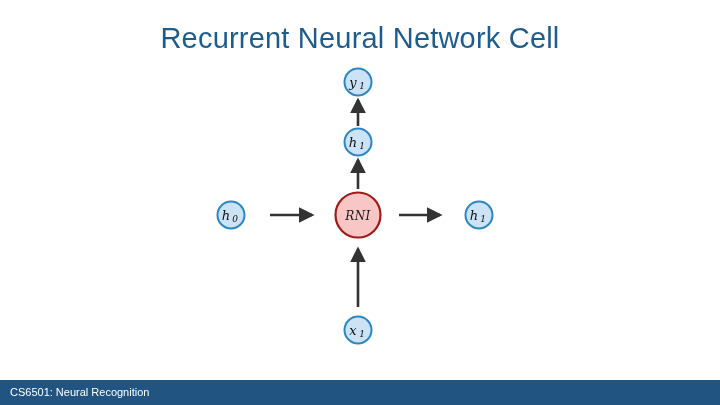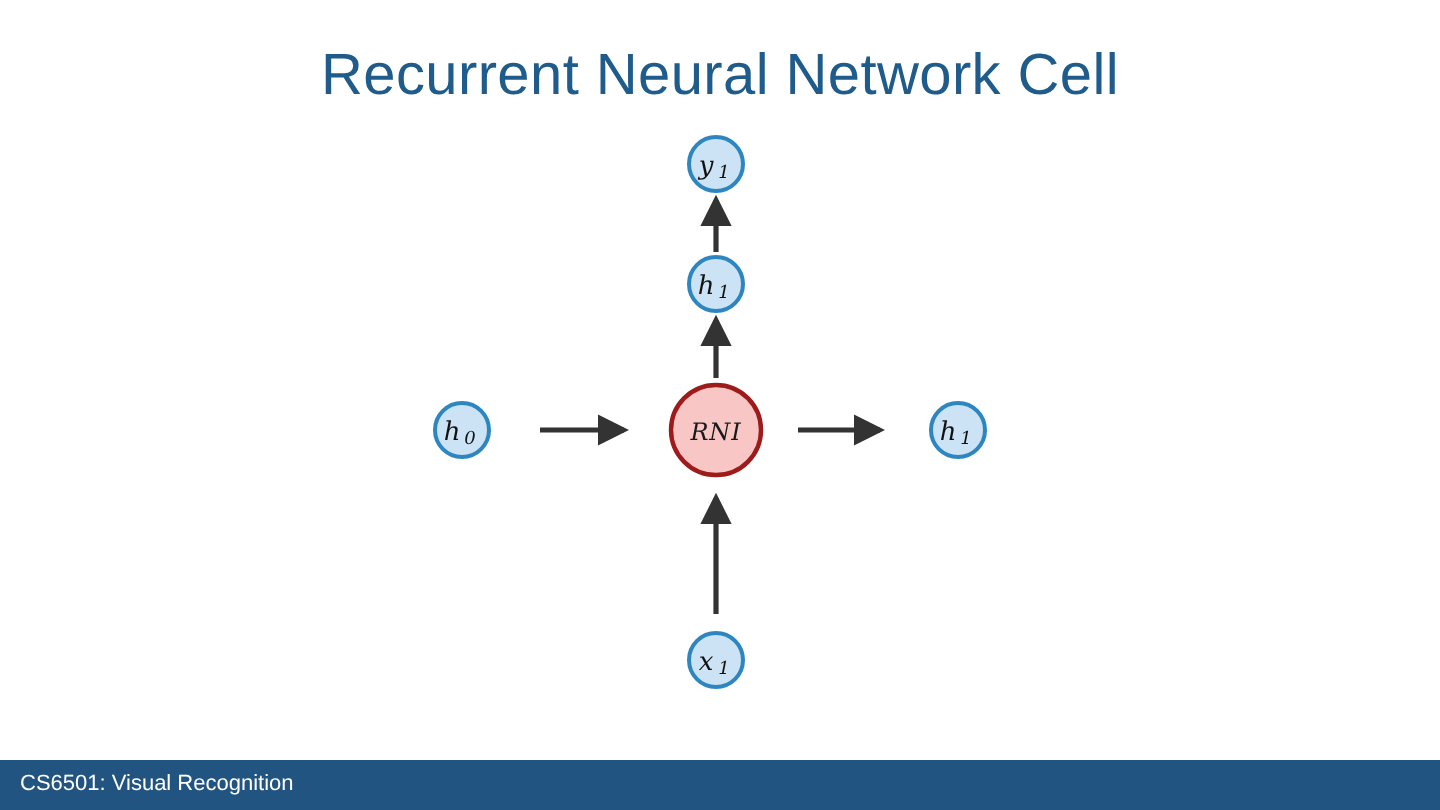--- a/index.html
+++ b/index.html
@@ -156,16 +156,16 @@
       <g>
         <circle cx="358" cy="275" r="13.5" fill="#CBE3F5" stroke="#2E86C1" stroke-width="2"></circle>
         <text class="node-label" x="353" y="280" text-anchor="middle">x</text>
         <text class="node-sub" x="362" y="282" text-anchor="middle">1</text>
       </g>
 
     </svg>
   </div>
 
   <div id="footer-bar">
-    <div id="footer-text">CS6501: Visual Recognition</div>
+    <div id="footer-text">CS6501: Neural Recognition</div>
   </div>
 
 </div>
 
 </body></html>

